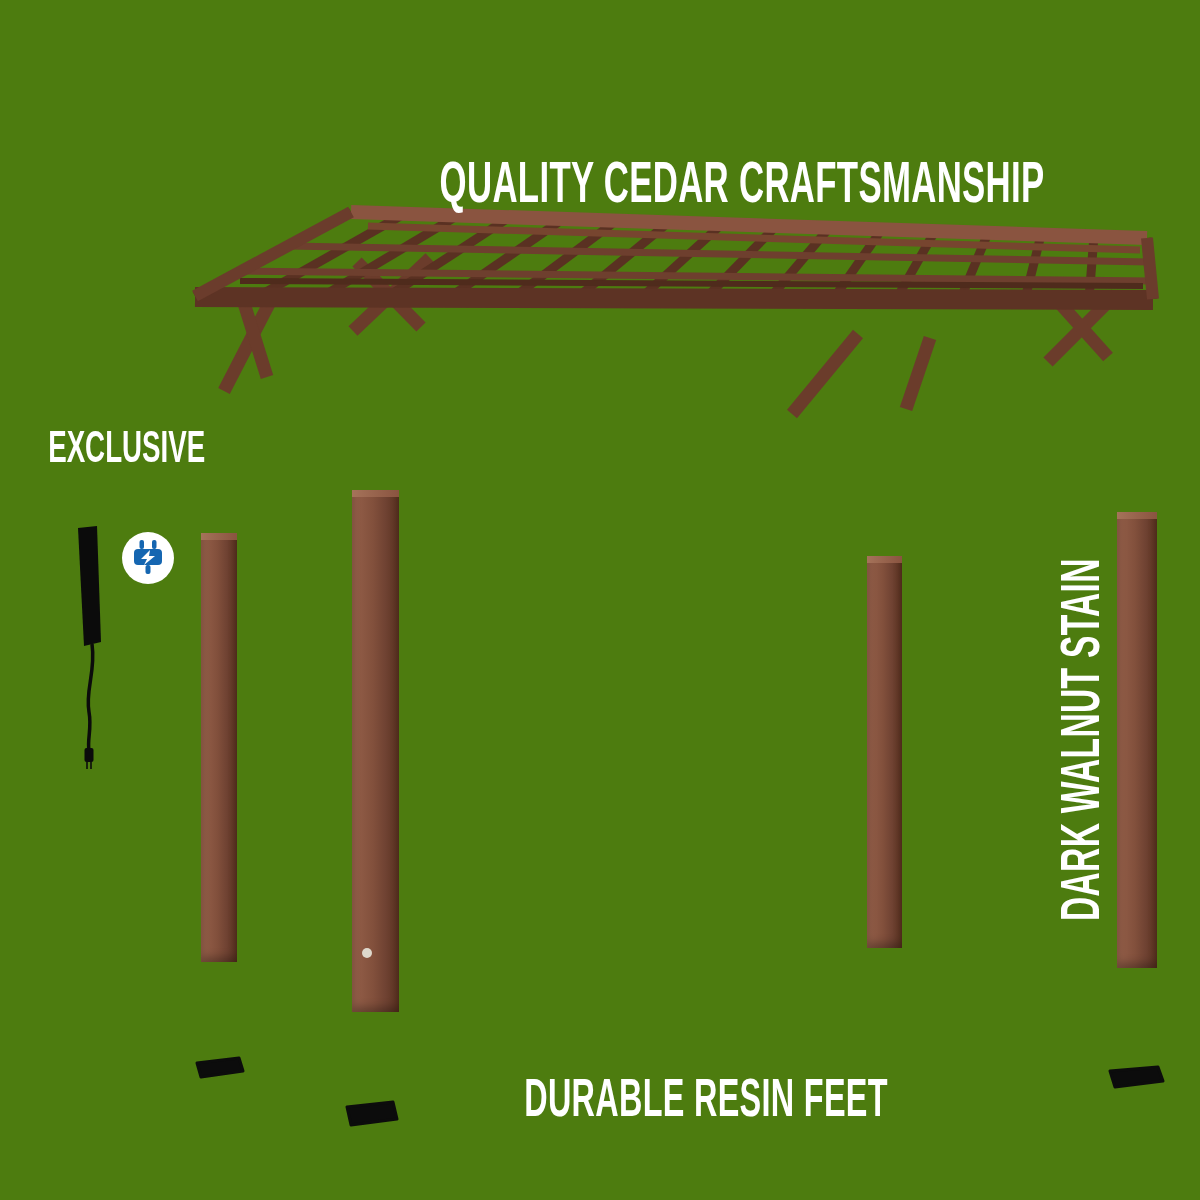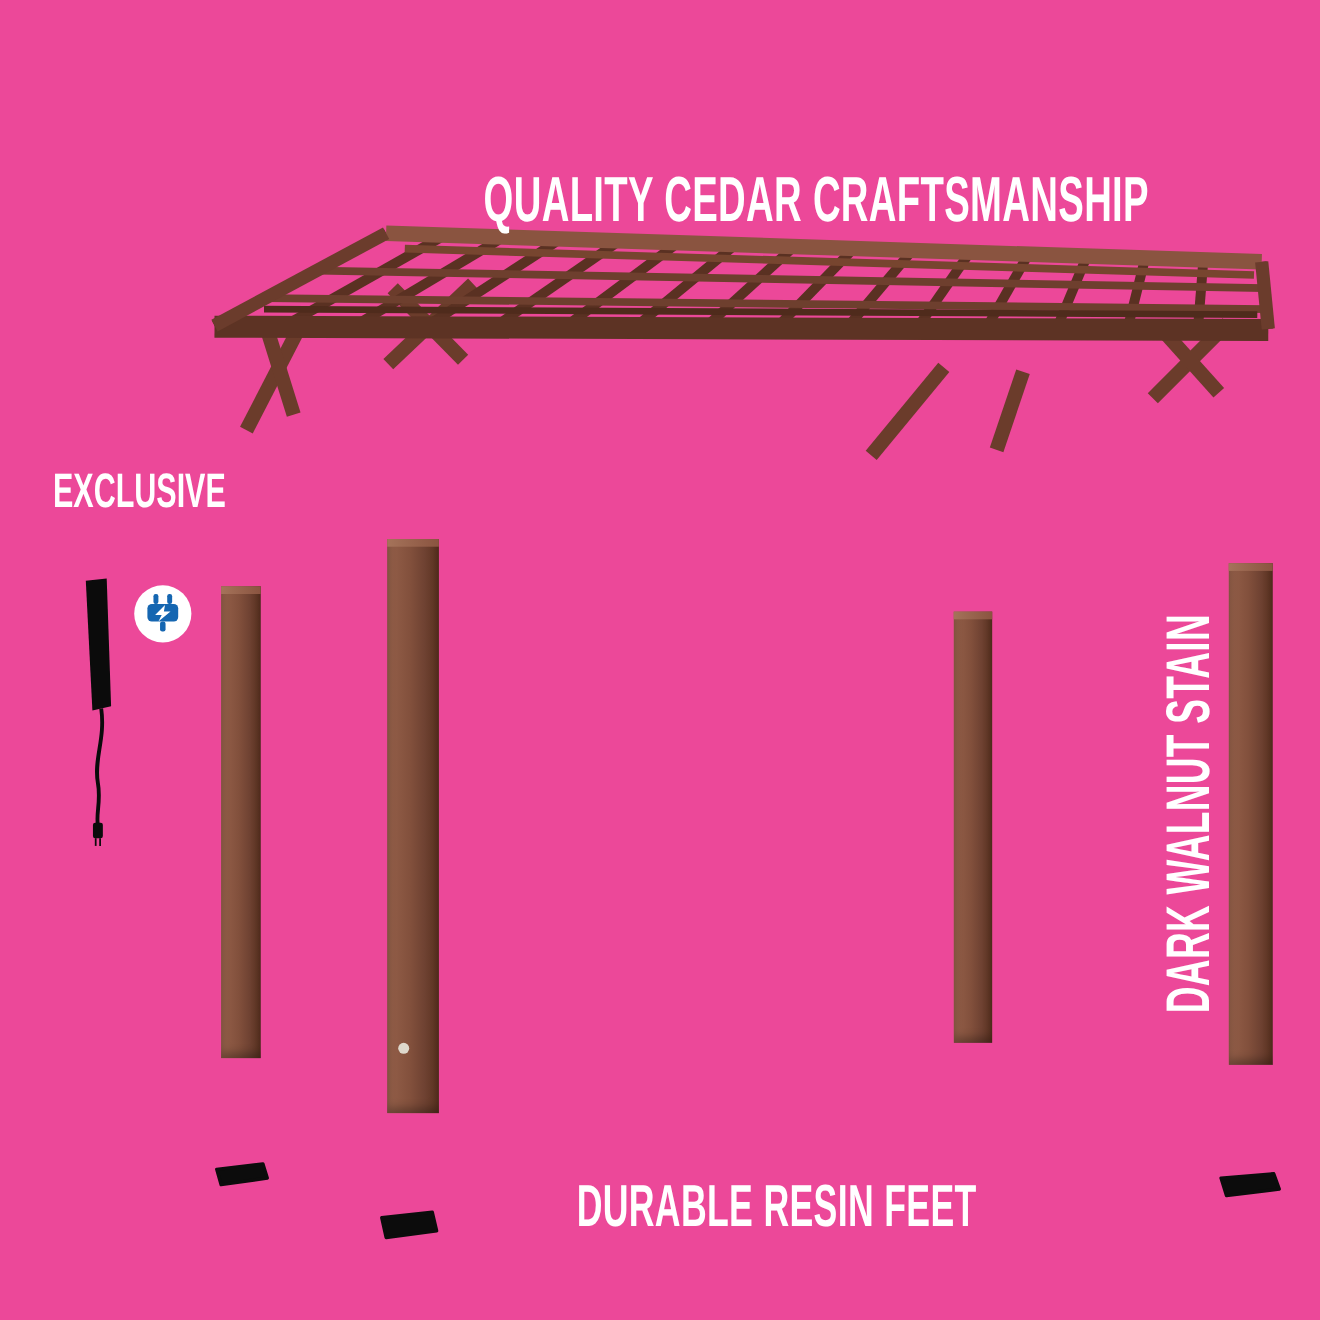--- a/index.html
+++ b/index.html
@@ -1,18 +1,18 @@
 <!DOCTYPE html>
 <html><head>
 <meta charset="utf-8">
 <style>
   html,body{margin:0;padding:0;background:#1566b1;}
   .stage{
     position:relative;width:1200px;height:1200px;overflow:hidden;
-    background:#ec4899;
+    background:#4d7c0f;
     font-family:"Liberation Sans",sans-serif;
   }
   svg{display:block;}
   .scene{position:absolute;left:0;top:0;}
 
   
   .post{
     position:absolute;
     background:linear-gradient(90deg,#95604a 0%,#82503c 45%,#6f4232 72%,#59311f 100%);
     box-shadow:inset 0 -5px 8px rgba(0,0,0,.28);

